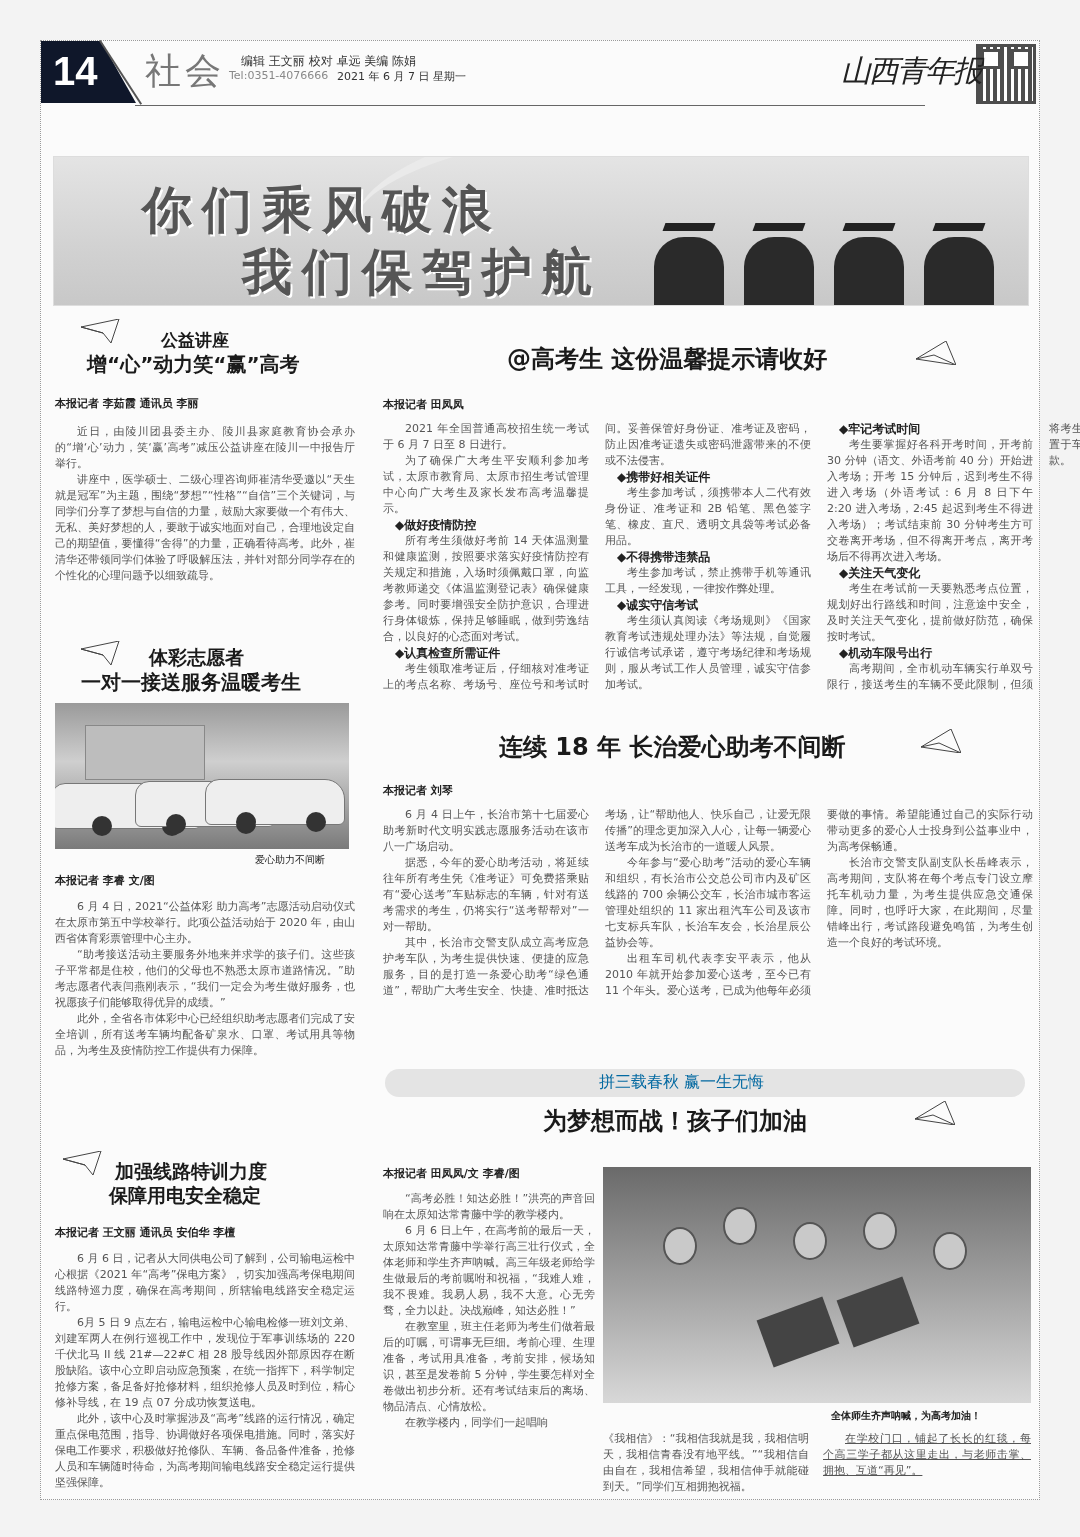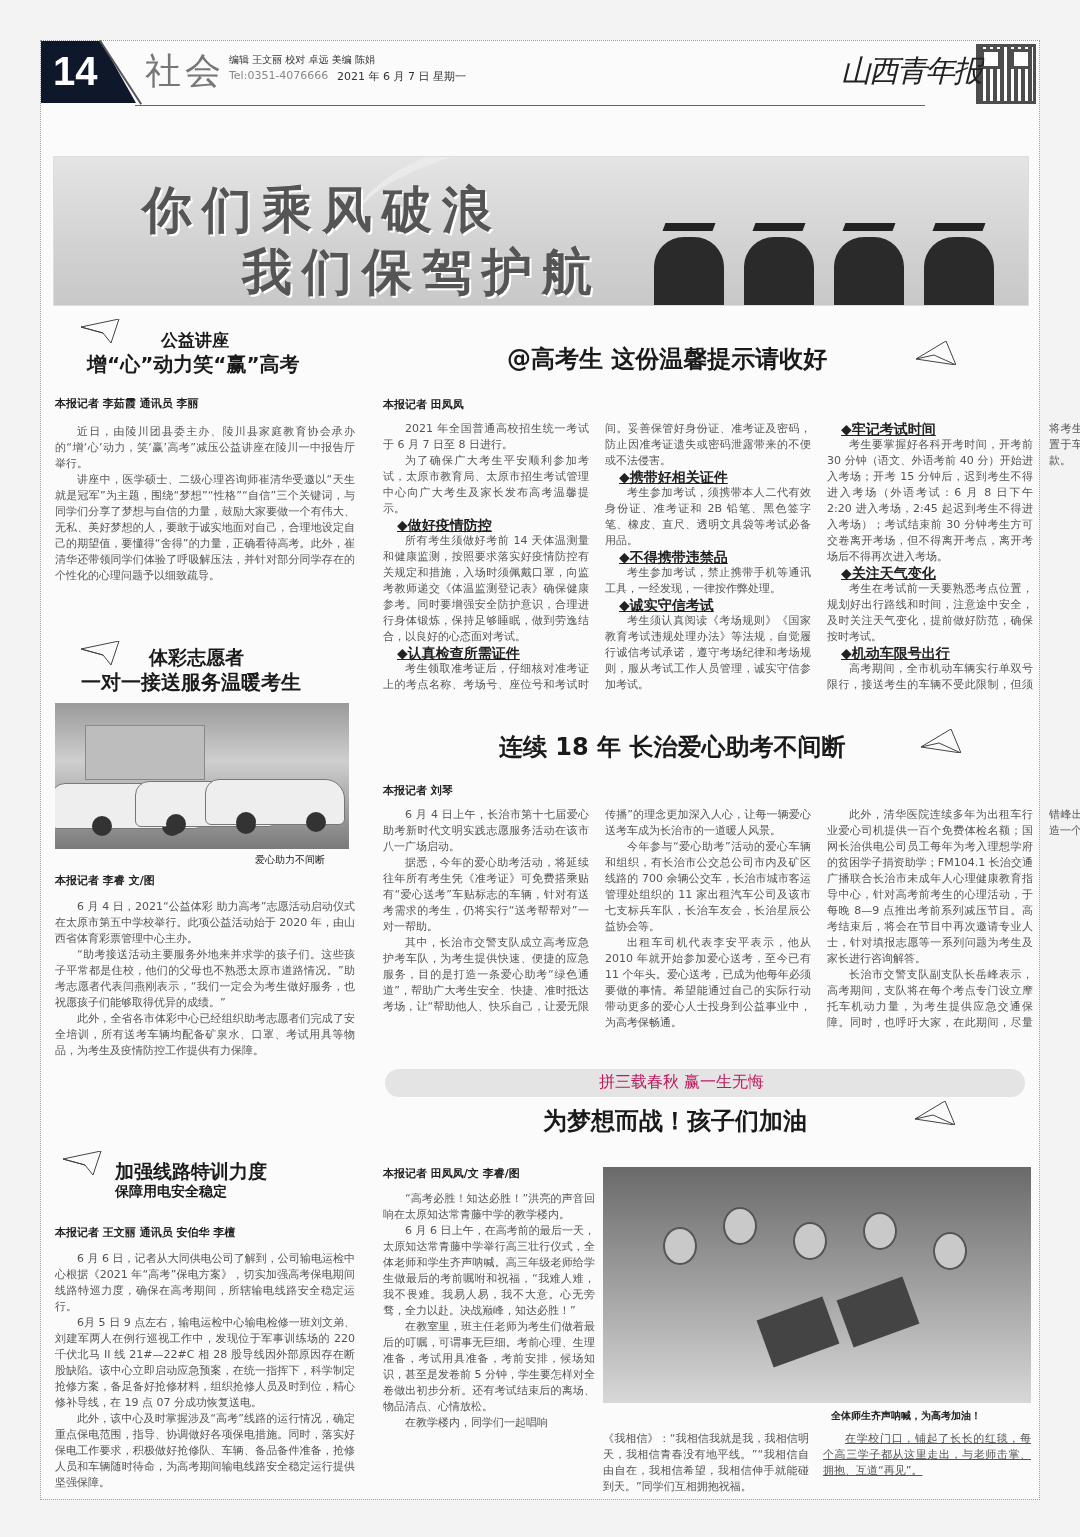--- a/index.html
+++ b/index.html
@@ -4,21 +4,21 @@
 <style>
   * { box-sizing: border-box; margin: 0; padding: 0; }
   html, body { width: 1080px; height: 1537px; background: #f3f3f3; overflow: hidden; }
   body { font-family: "DejaVu Sans", "Liberation Sans", sans-serif; color: #3a3a3a; position: relative; }
   .page { position: absolute; left: 40px; top: 40px; width: 1000px; height: 1460px; background: #fbfbfb; border: 1px dotted #9a9a9a; }
   .masthead { position: absolute; left: 0; top: 0; width: 1000px; height: 72px; }
   .page-num-box { position: absolute; left: 0; top: 0; width: 95px; height: 62px; background: #0f172a; clip-path: polygon(0 0, 60px 0, 95px 62px, 0 62px); }
   .page-num { position: absolute; left: 12px; top: 8px; font-size: 40px; font-weight: bold; color: #fff; font-family: "Liberation Sans", sans-serif; }
   .diag { position: absolute; left: 58px; top: 0; width: 2px; height: 76px; background: #555; transform: rotate(-33deg); transform-origin: top left; }
   .section { position: absolute; left: 104px; top: 6px; font-size: 36px; color: #777; font-family: "DejaVu Serif", serif; letter-spacing: 4px; }
-  .credits { position: absolute; left: 188px; top: 12px; font-size: 10px; color: #333; }
+  .credits { position: absolute; left: 200px; top: 12px; font-size: 12px; color: #333; }
   .tel { position: absolute; left: 188px; top: 28px; font-size: 11px; color: #888; }
   .date { position: absolute; left: 296px; top: 28px; font-size: 11px; color: #333; }
   .rule { position: absolute; left: 94px; top: 64px; width: 790px; height: 1px; background: #666; }
   .brand { position: absolute; left: 800px; top: 10px; font-size: 30px; font-family: "DejaVu Serif", serif; font-style: italic; color: #222; letter-spacing: -2px; }
   .qr { position: absolute; left: 935px; top: 3px; width: 60px; height: 60px; background:
       repeating-linear-gradient(90deg, #222 0 4px, #fff 4px 7px),
       #fff; border: 3px solid #222; opacity: .8; }
   .qr::before { content: ""; position: absolute; left: 2px; top: 2px; width: 14px; height: 14px; border: 3px solid #222; background: #fff; }
   .qr::after { content: ""; position: absolute; right: 2px; top: 2px; width: 14px; height: 14px; border: 3px solid #222; background: #fff; }
 
@@ -28,28 +28,28 @@
   .banner-line2 { position: absolute; left: 188px; top: 82px; font-size: 50px; font-weight: bold; color: #555; letter-spacing: 10px; text-shadow: 2px 2px 0 #fff; }
   .grads { position: absolute; left: 580px; top: 65px; width: 380px; height: 85px; }
   .grad { position: absolute; bottom: 0; width: 70px; height: 70px; background: #2a2a2a; border-radius: 30px 30px 0 0; }
   .grad::before { content: ""; position: absolute; left: 10px; top: -14px; width: 50px; height: 8px; background: #222; transform: skewX(-20deg); }
 
   .headline { position: absolute; font-weight: bold; color: #1a1a1a; }
   .plane { position: absolute; width: 40px; height: 24px; }
   .byline { position: absolute; font-size: 11px; font-weight: bold; color: #222; }
   .body { position: absolute; font-size: 11px; line-height: 16px; color: #555; text-align: justify; }
   .body p { text-indent: 2em; }
-  .body h4 { font-size: 14px; font-weight: bold; color: #222; padding-left: 1em; text-decoration: underline; }
+  .body h4 { font-size: 12px; font-weight: bold; color: #222; padding-left: 1em; }
   .col3 { column-count: 3; column-gap: 16px; }
   .caption { position: absolute; font-size: 10px; color: #222; }
   .photo { position: absolute; background: linear-gradient(180deg, #9a9a9a 0%, #cfcfcf 40%, #7a7a7a 100%); overflow: hidden; }
   .car { position: absolute; height: 46px; background: #eee; border-radius: 14px 20px 6px 6px; border: 1px solid #777; }
   .car .wheel { position: absolute; bottom: -8px; width: 20px; height: 20px; border-radius: 50%; background: #333; }
   .pill { position: absolute; left: 0; top: 0; width: 640px; height: 28px; background: #e4e4e4; border-radius: 14px; }
-  .subhead { position: absolute; font-size: 16px; font-family: "DejaVu Serif", serif; color: #be185d; }
+  .subhead { position: absolute; font-size: 16px; font-family: "DejaVu Serif", serif; color: #0369a1; }
   .people { position: absolute; left: 0; top: 0; width: 100%; height: 100%; }
   .head { position: absolute; width: 34px; height: 38px; border-radius: 50%; background: #c9c9c9; border: 2px solid #555; }
   .flag { position: absolute; width: 70px; height: 50px; background: #444; transform: rotate(-20deg); }
 </style>
 </head>
 <body>
 
 <div class="page">
 
   <div class="masthead">
@@ -147,29 +147,28 @@
   <svg class="plane" style="left:880px;top:688px;" viewBox="0 0 40 24">
       <path d="M0 18 L30 0 L40 24 L18 14 Z M0 18 L40 24" fill="none" stroke="#444" stroke-width="1"></path>
     </svg>
   <div class="byline" style="left:342px;top:742px;">本报记者 刘琴</div>
   <div class="body col3" style="left:342px;top:738px;width:650px;height:262px;padding-top:28px;">
     <p>6 月 4 日上午，长治市第十七届爱心助考新时代文明实践志愿服务活动在该市八一广场启动。</p>
     <p>据悉，今年的爱心助考活动，将延续往年所有考生凭《准考证》可免费搭乘贴有“爱心送考”车贴标志的车辆，针对有送考需求的考生，仍将实行“送考帮帮对”一对一帮助。</p>
     <p>其中，长治市交警支队成立高考应急护考车队，为考生提供快速、便捷的应急服务，目的是打造一条爱心助考“绿色通道”，帮助广大考生安全、快捷、准时抵达考场，让“帮助他人、快乐自己，让爱无限传播”的理念更加深入人心，让每一辆爱心送考车成为长治市的一道暖人风景。</p>
     <p>今年参与“爱心助考”活动的爱心车辆和组织，有长治市公交总公司市内及矿区线路的 700 余辆公交车，长治市城市客运管理处组织的 11 家出租汽车公司及该市七支标兵车队，长治车友会，长治星辰公益协会等。</p>
     <p>出租车司机代表李安平表示，他从 2010 年就开始参加爱心送考，至今已有 11 个年头。爱心送考，已成为他每年必须要做的事情。希望能通过自己的实际行动带动更多的爱心人士投身到公益事业中，为高考保畅通。</p>
-    <p>此外，清华医院连续多年为出租车行业爱心司机提供一百个免费体检名额；国网长治供电公司员工每年为考入理想学府的贫困学子捐资助学；FM104.1 长治交通广播联合长治市未成年人心理健康教育指导中心，针对高考前考生的心理活动，于每晚 8—9 点推出考前系列减压节目。高考结束后，将会在节目中再次邀请专业人士，针对填报志愿等一系列问题为考生及家长进行咨询解答。</p>
     <p>长治市交警支队副支队长岳峰表示，高考期间，支队将在每个考点专门设立摩托车机动力量，为考生提供应急交通保障。同时，也呼吁大家，在此期间，尽量错峰出行，考试路段避免鸣笛，为考生创造一个良好的考试环境。</p>
   </div>
 
   <svg class="plane" style="left:22px;top:1110px;" viewBox="0 0 40 24">
       <path d="M0 8 L38 0 L30 24 L22 14 Z M0 8 L22 14" fill="none" stroke="#444" stroke-width="1"></path>
     </svg>
   <div class="headline" style="left:74px;top:1118px;font-size:19px;">加强线路特训力度</div>
-  <div class="headline" style="left:74px;top:1142px;font-size:14px;">保障用电安全稳定</div>
+  <div class="headline" style="left:68px;top:1142px;font-size:19px;">保障用电安全稳定</div>
   <div class="byline" style="left:14px;top:1184px;">本报记者 王文丽 通讯员 安伯华 李檀</div>
   <div class="body" style="left:14px;top:1210px;width:300px;">
     <p>6 月 6 日，记者从大同供电公司了解到，公司输电运检中心根据《2021 年“高考”保电方案》，切实加强高考保电期间线路特巡力度，确保在高考期间，所辖输电线路安全稳定运行。</p>
     <p>6月 5 日 9 点左右，输电运检中心输电检修一班刘文弟、刘建军两人在例行巡视工作中，发现位于军事训练场的 220 千伏北马 II 线 21#—22#C 相 28 股导线因外部原因存在断股缺陷。该中心立即启动应急预案，在统一指挥下，科学制定抢修方案，备足备好抢修材料，组织抢修人员及时到位，精心修补导线，在 19 点 07 分成功恢复送电。</p>
     <p>此外，该中心及时掌握涉及“高考”线路的运行情况，确定重点保电范围，指导、协调做好各项保电措施。同时，落实好保电工作要求，积极做好抢修队、车辆、备品备件准备，抢修人员和车辆随时待命，为高考期间输电线路安全稳定运行提供坚强保障。</p>
   </div>
 
   <div style="position:absolute;left:344px;top:1028px;width:640px;height:80px;">
     <div class="pill"></div>
     <div class="subhead" style="left:214px;top:3px;">拼三载春秋 赢一生无悔</div>

